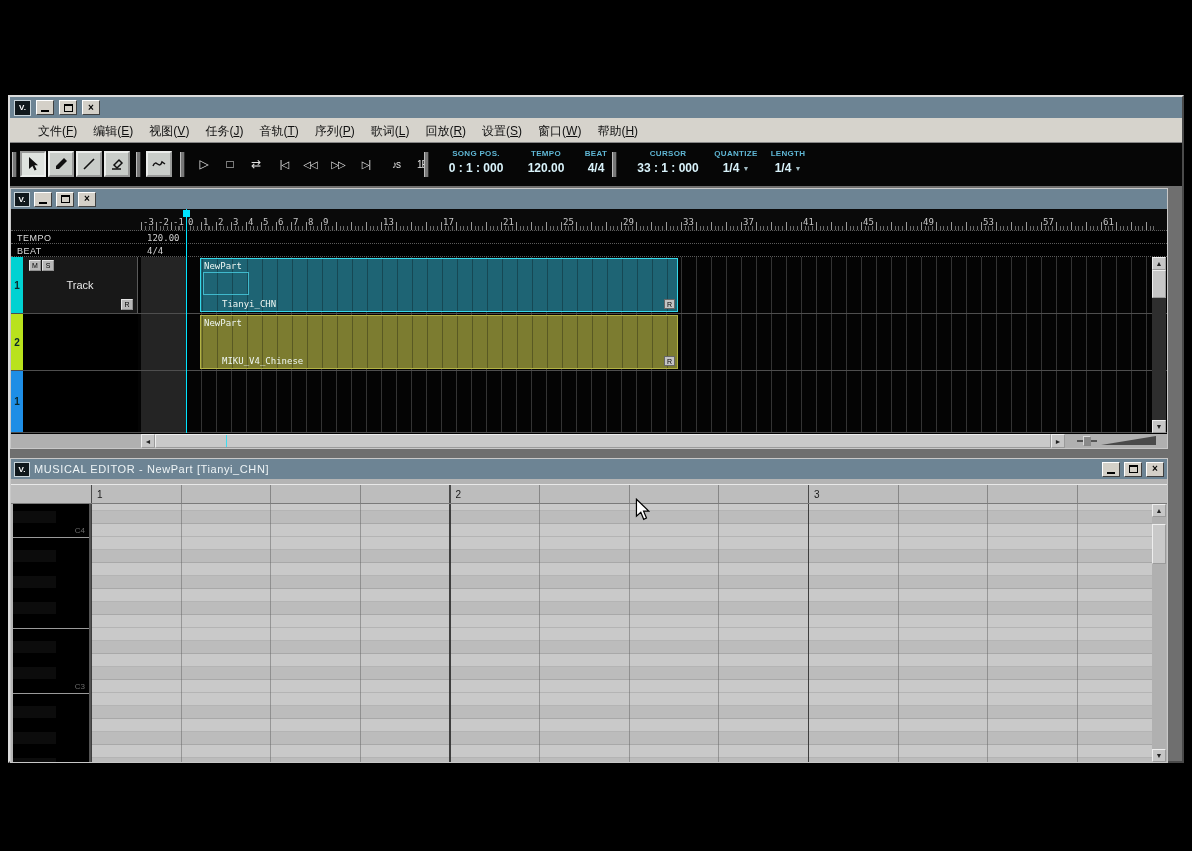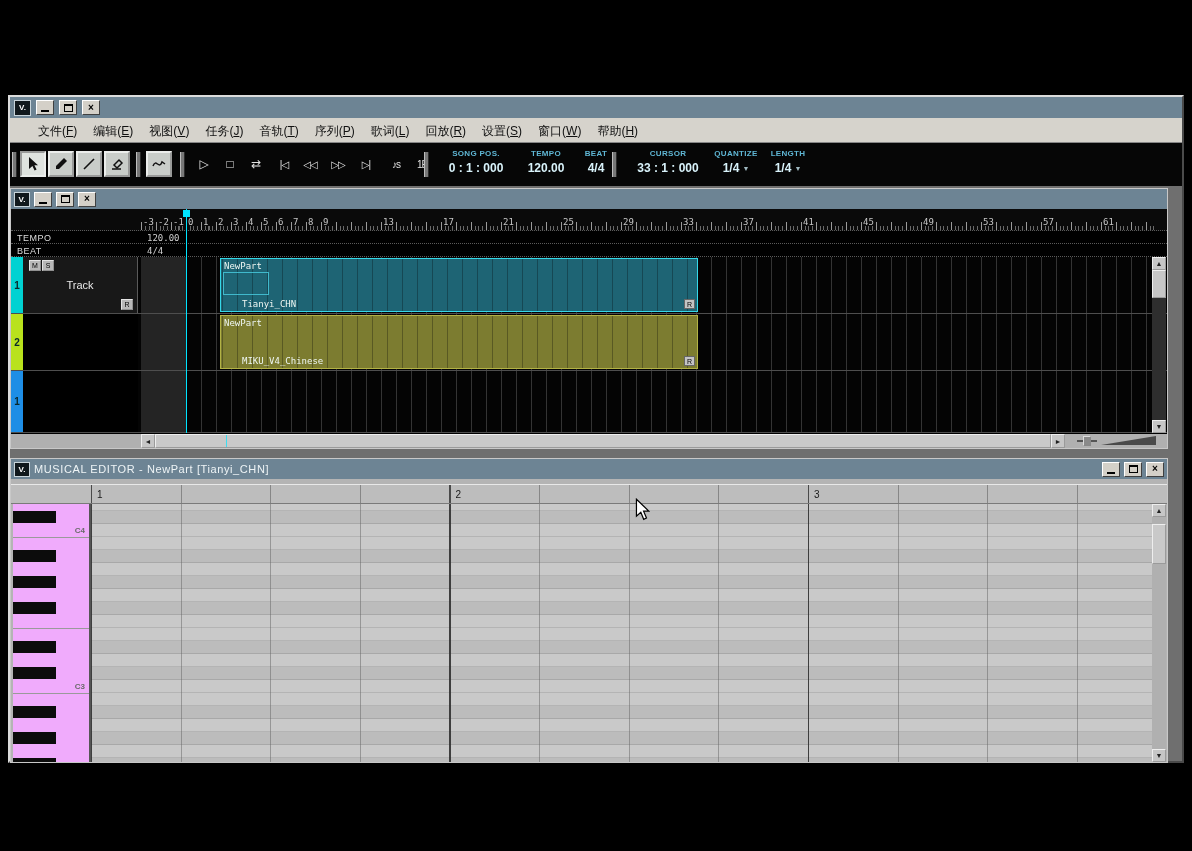--- a/index.html
+++ b/index.html
@@ -67,21 +67,21 @@
   .ms.m{left:6px}.ms.s{left:19px}
   .row-name{position:absolute;left:0;right:0;top:50%;transform:translateY(-50%);text-align:center;color:#e8e8e8;font-size:11px;}
   .rbtn{position:absolute;right:4px;bottom:3px;width:12px;height:11px;background:#b8b8b8;border:1px outset #e4e4e4;
     box-sizing:border-box;display:flex;align-items:center;justify-content:center;font-size:7px;color:#000;}
   .row-lane{position:absolute;left:127px;top:0;width:1014px;height:100%;background:#040404;
     background-image:repeating-linear-gradient(to right,rgba(110,110,110,.45) 0 1px,transparent 1px 15px);
     background-position-x:3px;}
   .pre-shade{position:absolute;left:3px;top:0;width:45px;height:100%;background:#242424;}
   .part{position:absolute;top:1px;height:54px;box-sizing:border-box;border:1px solid;
     background-image:repeating-linear-gradient(to right,rgba(0,0,0,.28) 0 1px,transparent 1px 15px);
-    background-position-x:1px;margin-left:20px;}
+    background-position-x:1px;}
   .part.part1{left:62px;width:478px;background-color:var(--part1_fill,#1e6474);border-color:var(--part1_border,#35d8e8);}
   .part.part2{left:62px;width:478px;background-color:var(--part2_fill,#7c7c30);border-color:var(--part2_border,#b2b244);}
   .part-name{position:absolute;left:3px;top:2px;font:9px "DejaVu Sans Mono",monospace;color:#eef6f2;}
   .part-singer{position:absolute;left:21px;bottom:2px;font:9px "DejaVu Sans Mono",monospace;color:#eef6f2;}
   .part-r{position:absolute;right:2px;bottom:2px;width:11px;height:10px;background:#c4c4c4;border:1px solid #666;
     box-sizing:border-box;display:flex;align-items:center;justify-content:center;font-size:7px;color:#000;}
   .note-box{position:absolute;left:2px;top:13px;width:44px;height:21px;border:1px solid rgba(70,200,220,.85);}
   .playhead-line{position:absolute;left:175px;top:20px;width:1px;height:224px;background:var(--accent_cyan,#00e4ff);z-index:6;}
   .playhead-flag{position:absolute;left:172px;top:21px;width:7px;height:7px;background:var(--accent_cyan,#00e4ff);z-index:7;}
   .te-vscroll{position:absolute;left:1141px;top:68px;width:14px;height:176px;background:#2e2e2e;}
@@ -100,21 +100,21 @@
   
   .me{top:361px;height:305px;background:#b4b4b4;}
   .me-ruler{position:absolute;left:0;top:25px;width:1156px;height:20px;background:#bdbdbd;
     border-top:1px solid #e8e8e8;border-bottom:1px solid #7a7a7a;box-sizing:border-box;}
   .me-ruler .ticks{position:absolute;left:80px;right:15px;top:0;bottom:0;
     background-image:repeating-linear-gradient(to right,#4a4a4a 0 1px,transparent 1px 358.5px),
                      repeating-linear-gradient(to right,rgba(90,90,90,.55) 0 1px,transparent 1px 89.625px);}
   .me-num{position:absolute;top:4px;font-size:10px;color:#1a1a1a;z-index:2;}
   .me-main{position:absolute;left:0;top:45px;width:1156px;height:258px;overflow:hidden;}
   .keys{position:absolute;left:2px;top:0;width:76px;height:100%;background:#f2f2f2;border-right:2px solid #555;overflow:hidden;}
-  .krow{position:relative;height:13px;box-sizing:border-box;background:#f0abfc;font-weight:bold;}
+  .krow{position:relative;height:13px;box-sizing:border-box;background:#000000;}
   .krow.partial{height:7px;}
   .krow.t{border-top:1px solid #9a9a9a;}
   .krow.b::before{content:"";position:absolute;left:0;top:0;width:43px;height:12px;background:#0c0c0c;}
   .klabel{position:absolute;right:4px;top:2px;font-size:8px;color:#6a6a6a;}
   .grid{position:absolute;left:80px;top:0;width:1061px;height:100%;overflow:hidden;}
   .grow{height:13px;box-sizing:border-box;border-bottom:1px solid rgba(0,0,0,.10);}
   .grow.partial{height:7px;}
   .grow.w{background:#c9c9c9;}
   .grow.b{background:#bcbcbc;}
   .glines{position:absolute;left:0;top:0;right:0;bottom:0;z-index:2;pointer-events:none;

